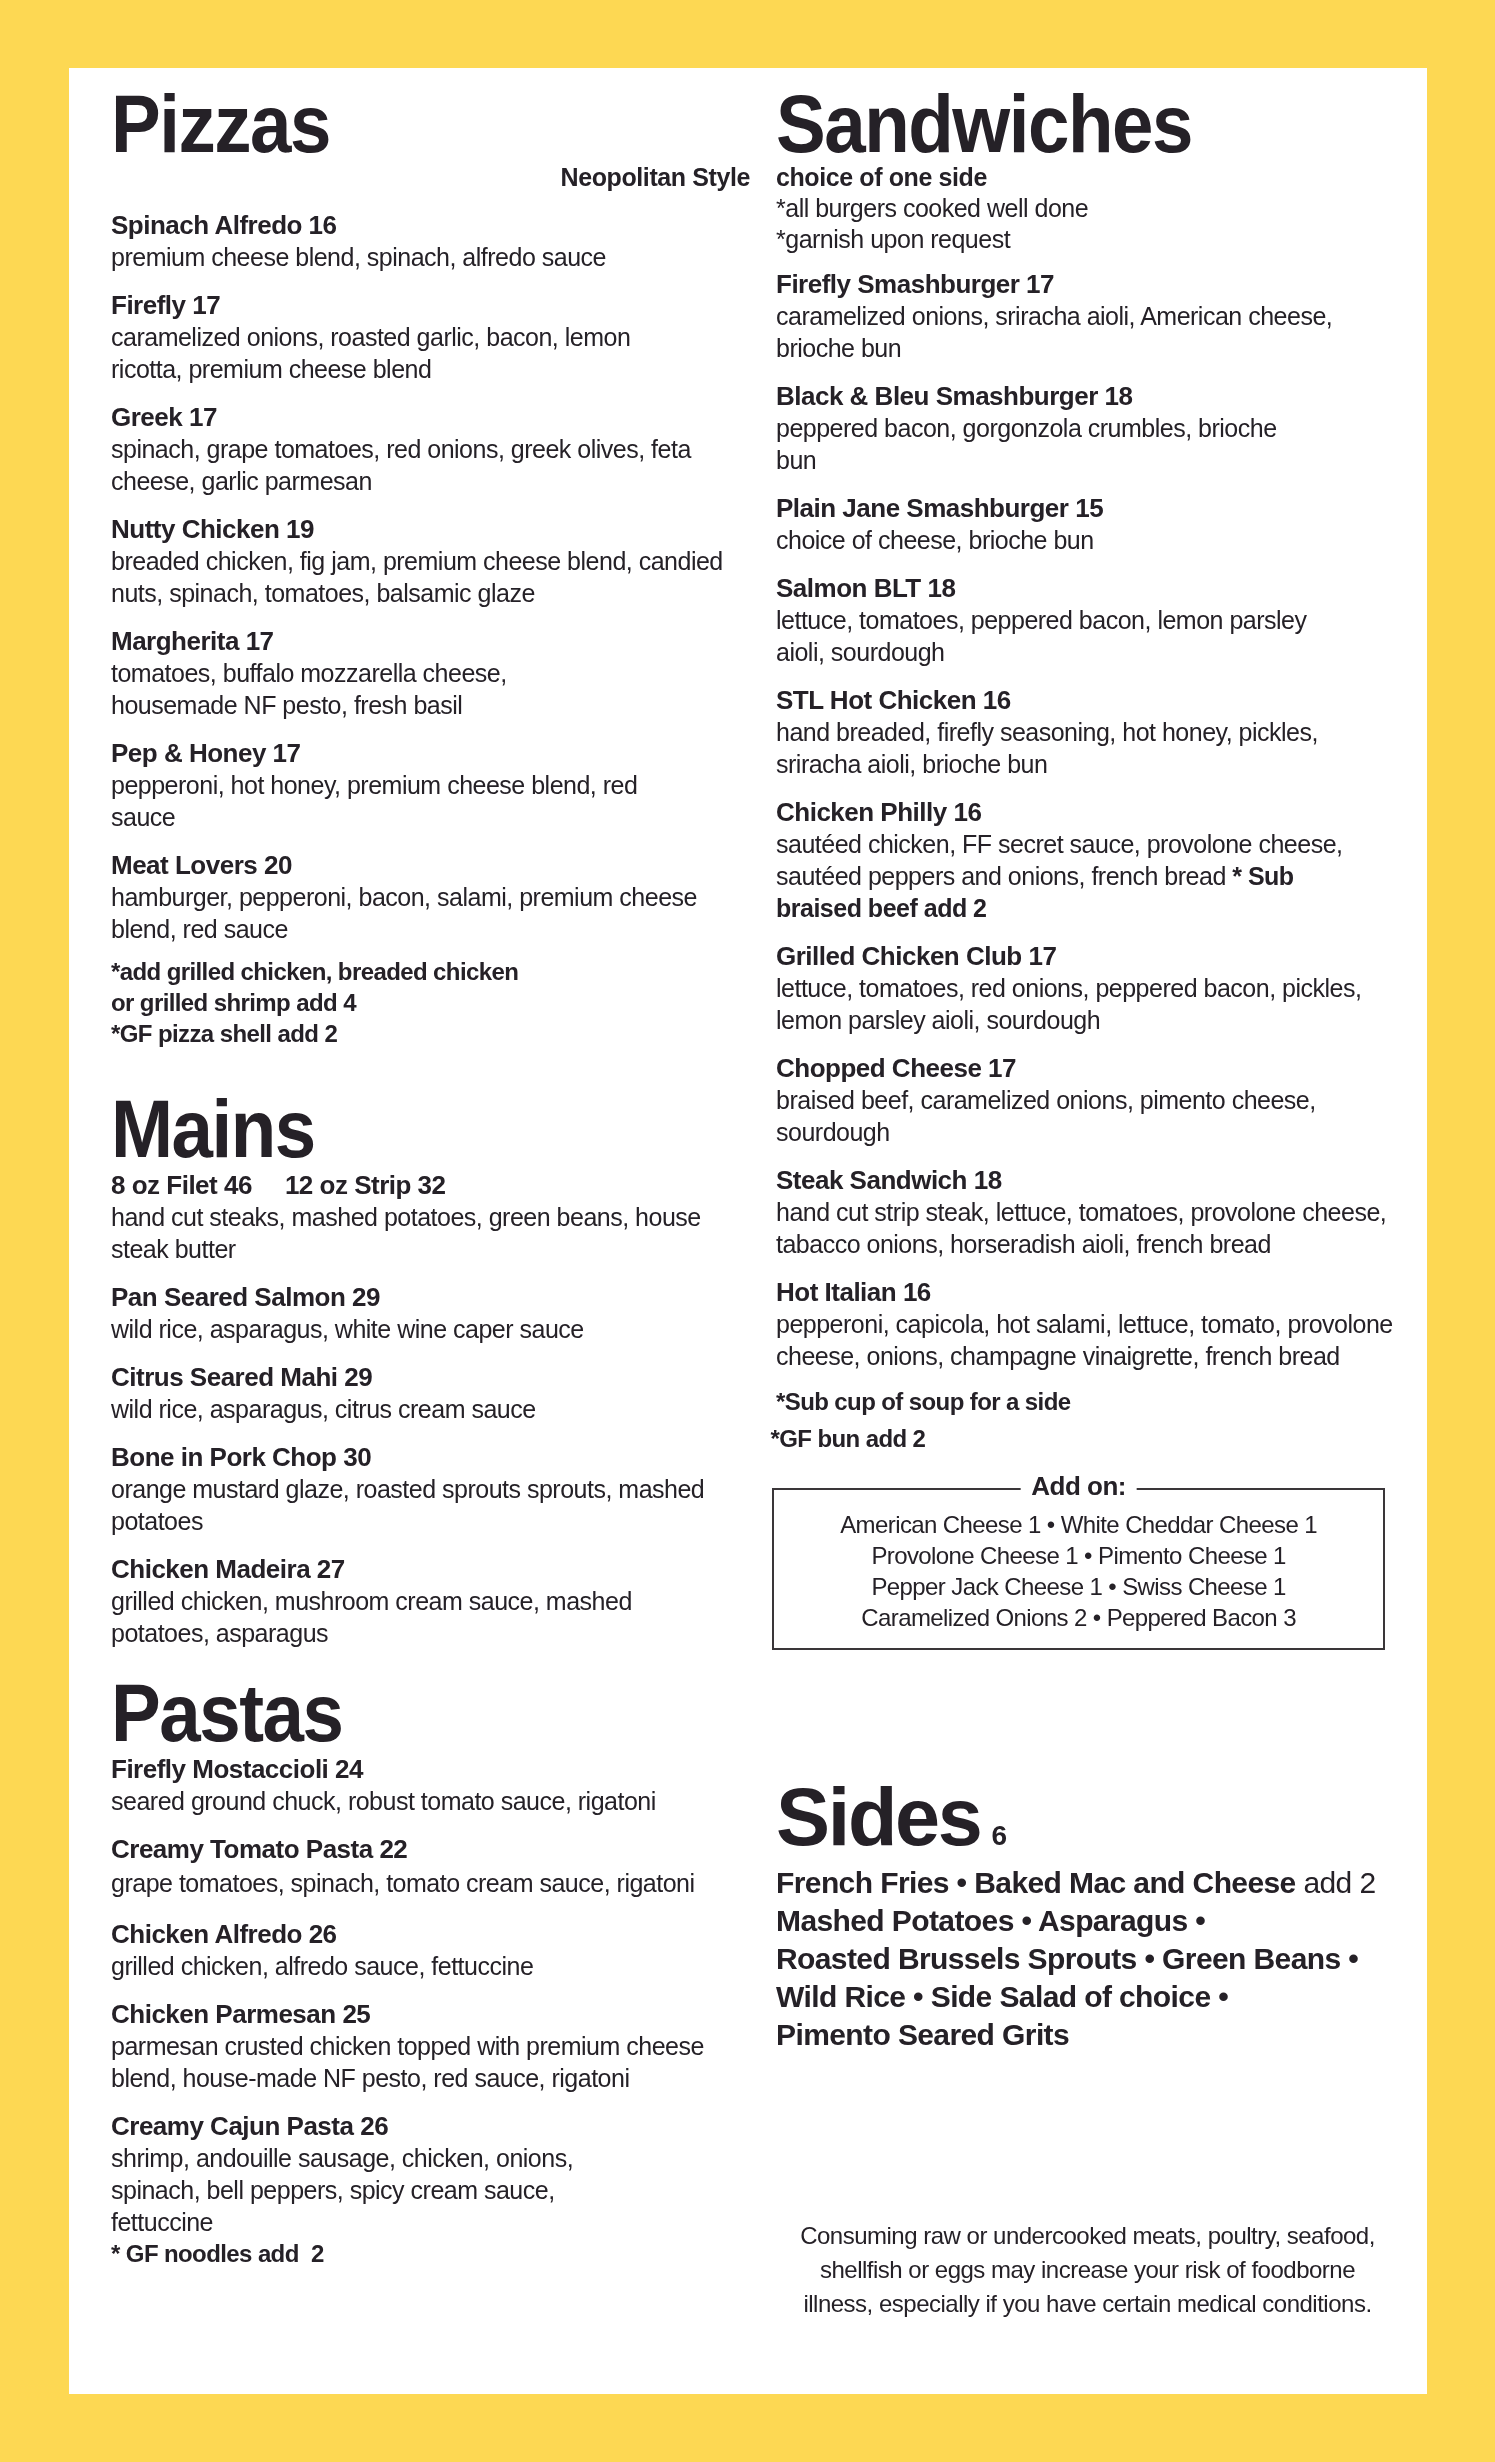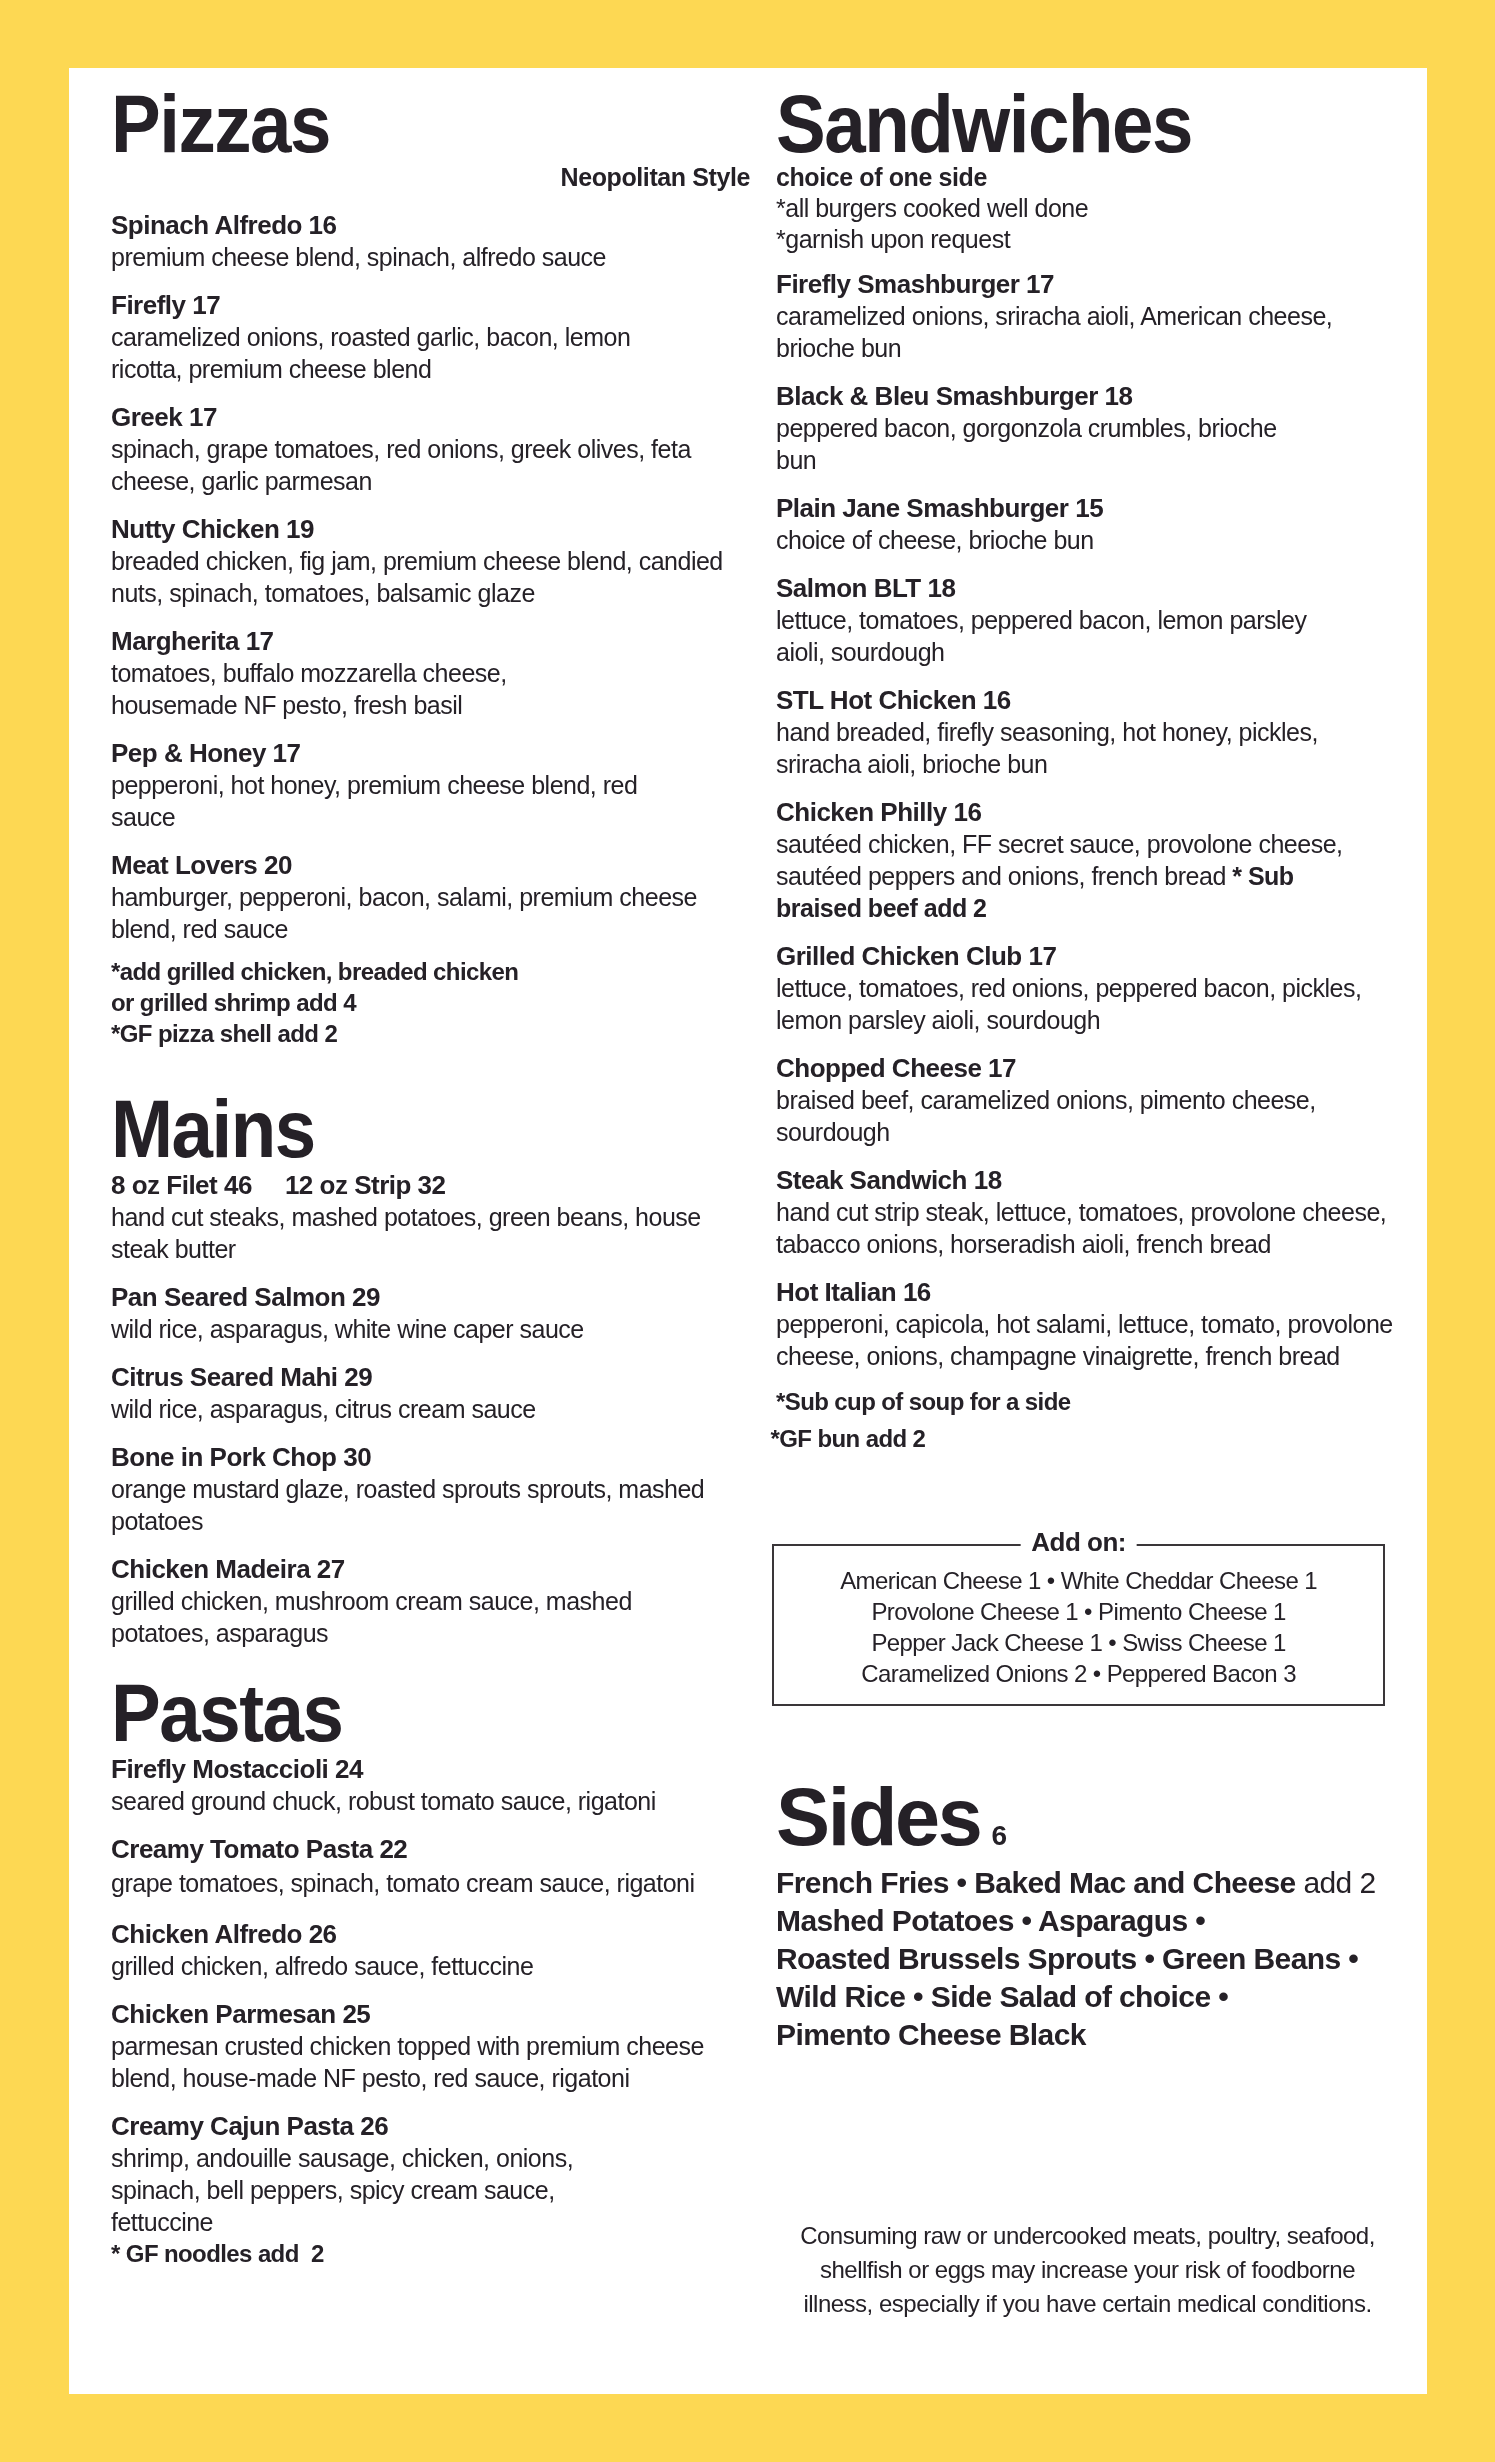--- a/index.html
+++ b/index.html
@@ -15,21 +15,21 @@
   .big { font-weight:700; font-size:81px; line-height:81px; letter-spacing:-1.6px; margin:0; transform:scaleX(0.92); transform-origin:left; white-space:nowrap; }
   .sub { font-weight:700; font-size:25px; line-height:31px; margin:0; letter-spacing:-0.4px; }
   .note { font-size:25px; line-height:31px; margin:0; letter-spacing:-0.5px; }
   .item { margin:0 0 17px 0; }
   .item-title { font-weight:700; font-size:26px; line-height:31px; letter-spacing:-0.5px; white-space:nowrap; }
   .item-desc { font-size:25px; line-height:32px; letter-spacing:-0.5px; }
   .item-desc b { font-weight:700; }
   .bold-note { font-weight:700; font-size:24px; line-height:31px; letter-spacing:-0.6px; }
   .steaks { display:flex; gap:33px; }
   .addon-box {
-    position:absolute; left:-3.9px; top:1544px; width:613px; height:162px;
+    position:absolute; left:-3.9px; top:1488px; width:613px; height:162px;
     border:2.3px solid #3a3639; box-sizing:border-box;
   }
   .addon-title {
     position:absolute; top:-18.7px; left:50%; transform:translateX(-50%);
     background:#fff; padding:0 11px; font-weight:700; font-size:26px; line-height:31px; white-space:nowrap; letter-spacing:-0.5px;
   }
   .addon-lines { position:absolute; top:18.7px; left:0; right:0; text-align:center; }
   .addon-line { font-size:24px; line-height:31px; letter-spacing:-0.6px; white-space:nowrap; }
   .sides-head { display:flex; align-items:baseline; }
   .sides-price { font-weight:700; font-size:28px; margin-left:11px; }
@@ -199,19 +199,19 @@
   <section class="sec" style="top:1777px;">
     <div class="sides-head">
       <h1 class="big" style="transform:none;letter-spacing:-2.3px">Sides</h1>
       <span class="sides-price">6</span>
     </div>
     <div style="margin-top:6.2px">
       <div class="sides-line"><span>French Fries • Baked Mac and Cheese</span><span class="norm"> add 2</span></div>
       <div class="sides-line">Mashed Potatoes • Asparagus •</div>
       <div class="sides-line">Roasted Brussels Sprouts • Green Beans •</div>
       <div class="sides-line">Wild Rice • Side Salad of choice •</div>
-      <div class="sides-line">Pimento Cheese Black</div>
+      <div class="sides-line">Pimento Seared Grits</div>
     </div>
   </section>
 
   <div class="disclaimer" style="top:2219px; padding:0 7.8px; box-sizing:border-box;">Consuming raw or undercooked meats, poultry, seafood, shellfish or eggs may increase your risk of foodborne illness, especially if you have certain medical conditions.</div>
 </div>
 
 
 </body></html>

